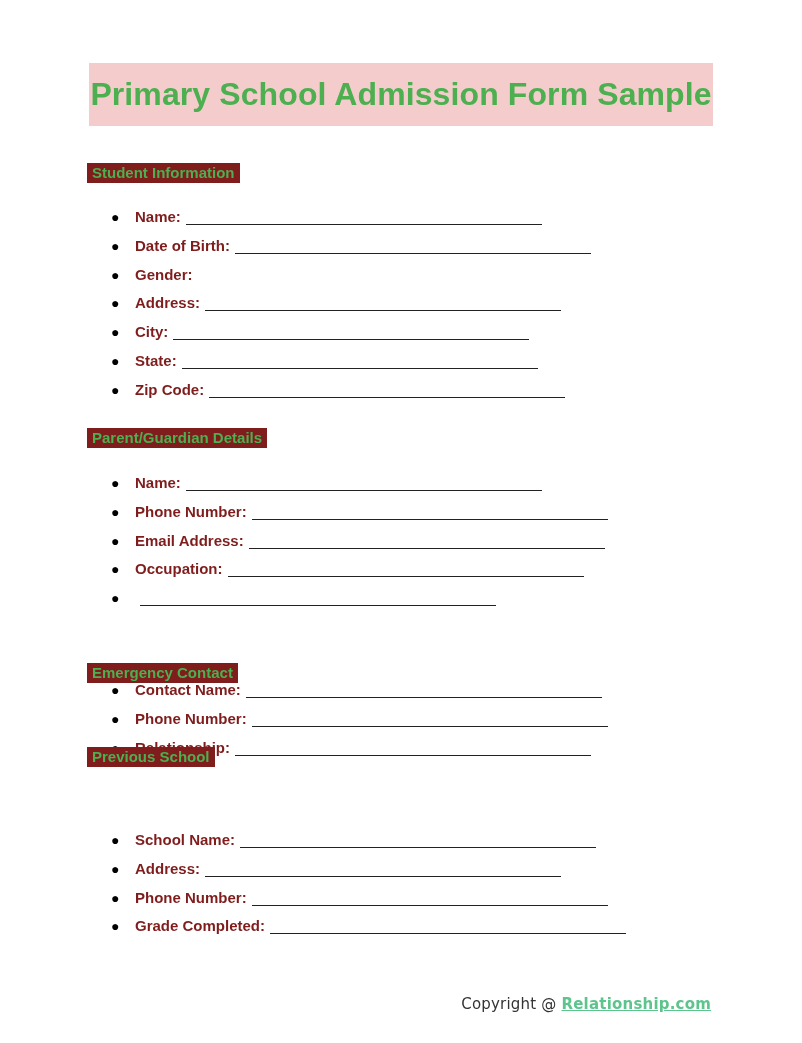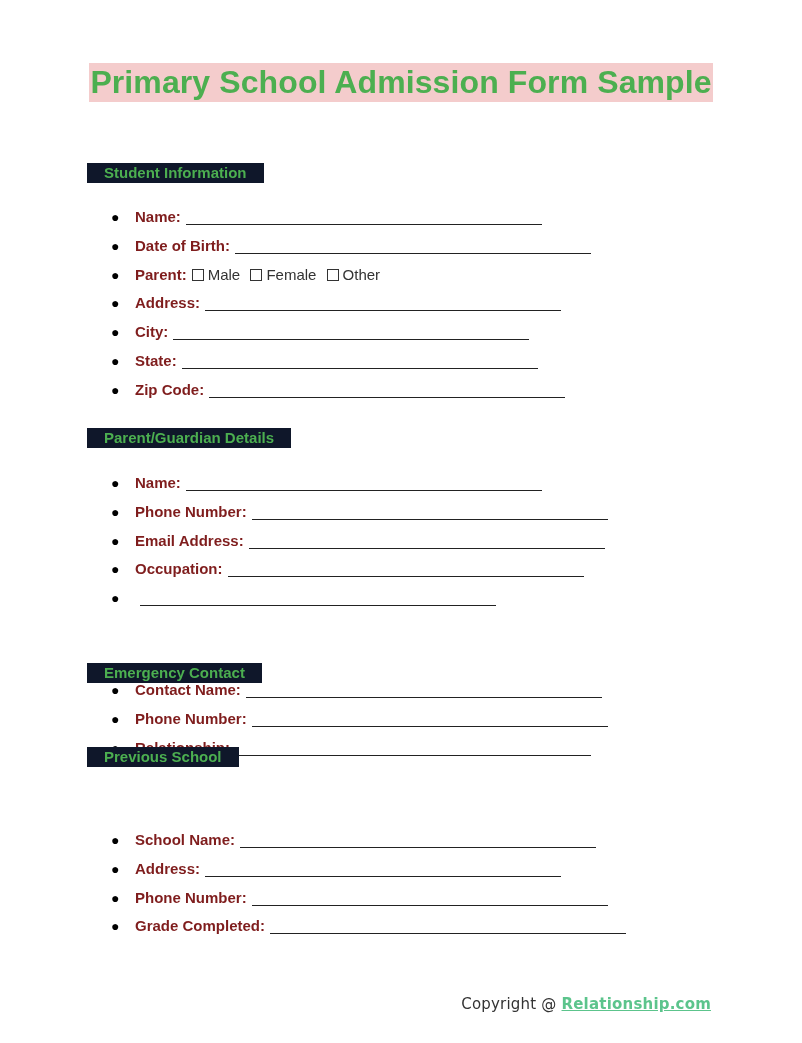--- a/index.html
+++ b/index.html
@@ -22,33 +22,33 @@
       width: 802px;
       text-align: center;
     }
     .title {
       display: inline-block;
       background: #f4cccc;
       color: #4caf50;
       font-weight: bold;
       font-size: 32px;
       line-height: 39px;
-      padding: 0 1px;
+      padding: 12px 1px;
       letter-spacing: 0.1px;
     }
     .section-heading {
       position: absolute;
       left: 87px;
       display: inline-block;
-      background: #0f172a;
+      background: #7f1d1d;
       color: #4caf50;
       font-weight: bold;
       font-size: 15px;
       line-height: 20px;
-      padding: 0 17px;
+      padding: 0 5px;
     }
     .field-list {
       position: absolute;
       left: 111px;
       margin: 0;
       padding: 0;
       list-style: none;
     }
     .field {
       position: relative;
@@ -121,26 +121,21 @@
     <span class="label">Name:</span>
     <span class="line"></span>
   </li>
   <li class="field">
     <span class="bullet">●</span>
     <span class="label">Date of Birth:</span>
     <span class="line"></span>
   </li>
   <li class="field">
     <span class="bullet">●</span>
-    <span class="label">Parent:</span>
-    <span class="options">
-      <span class="checkbox"></span><span class="opt-label">Male</span>
-      <span class="checkbox"></span><span class="opt-label">Female</span>
-      <span class="checkbox"></span><span class="opt-label">Other</span>
-    </span>
+    <span class="label">Gender:</span>
   </li>
   <li class="field">
     <span class="bullet">●</span>
     <span class="label">Address:</span>
     <span class="line"></span>
   </li>
   <li class="field">
     <span class="bullet">●</span>
     <span class="label">City:</span>
     <span class="line"></span>

